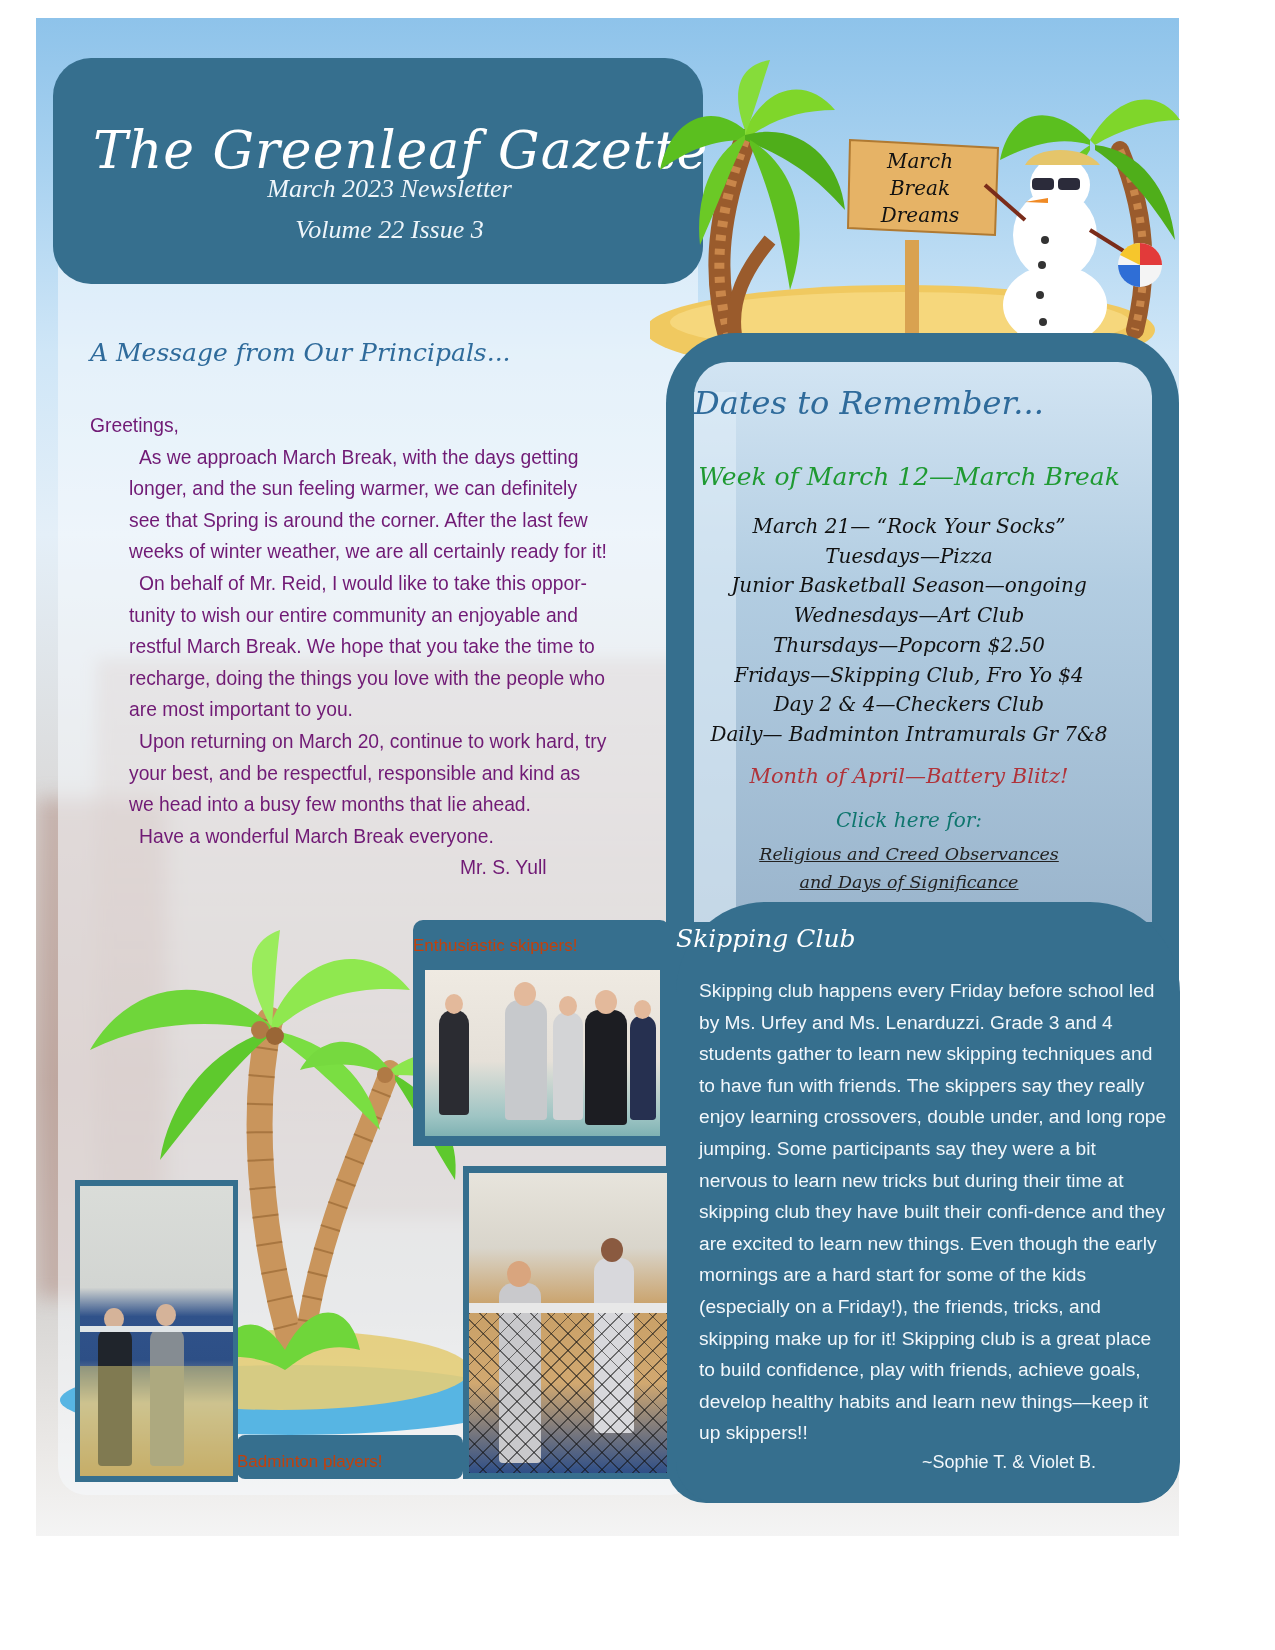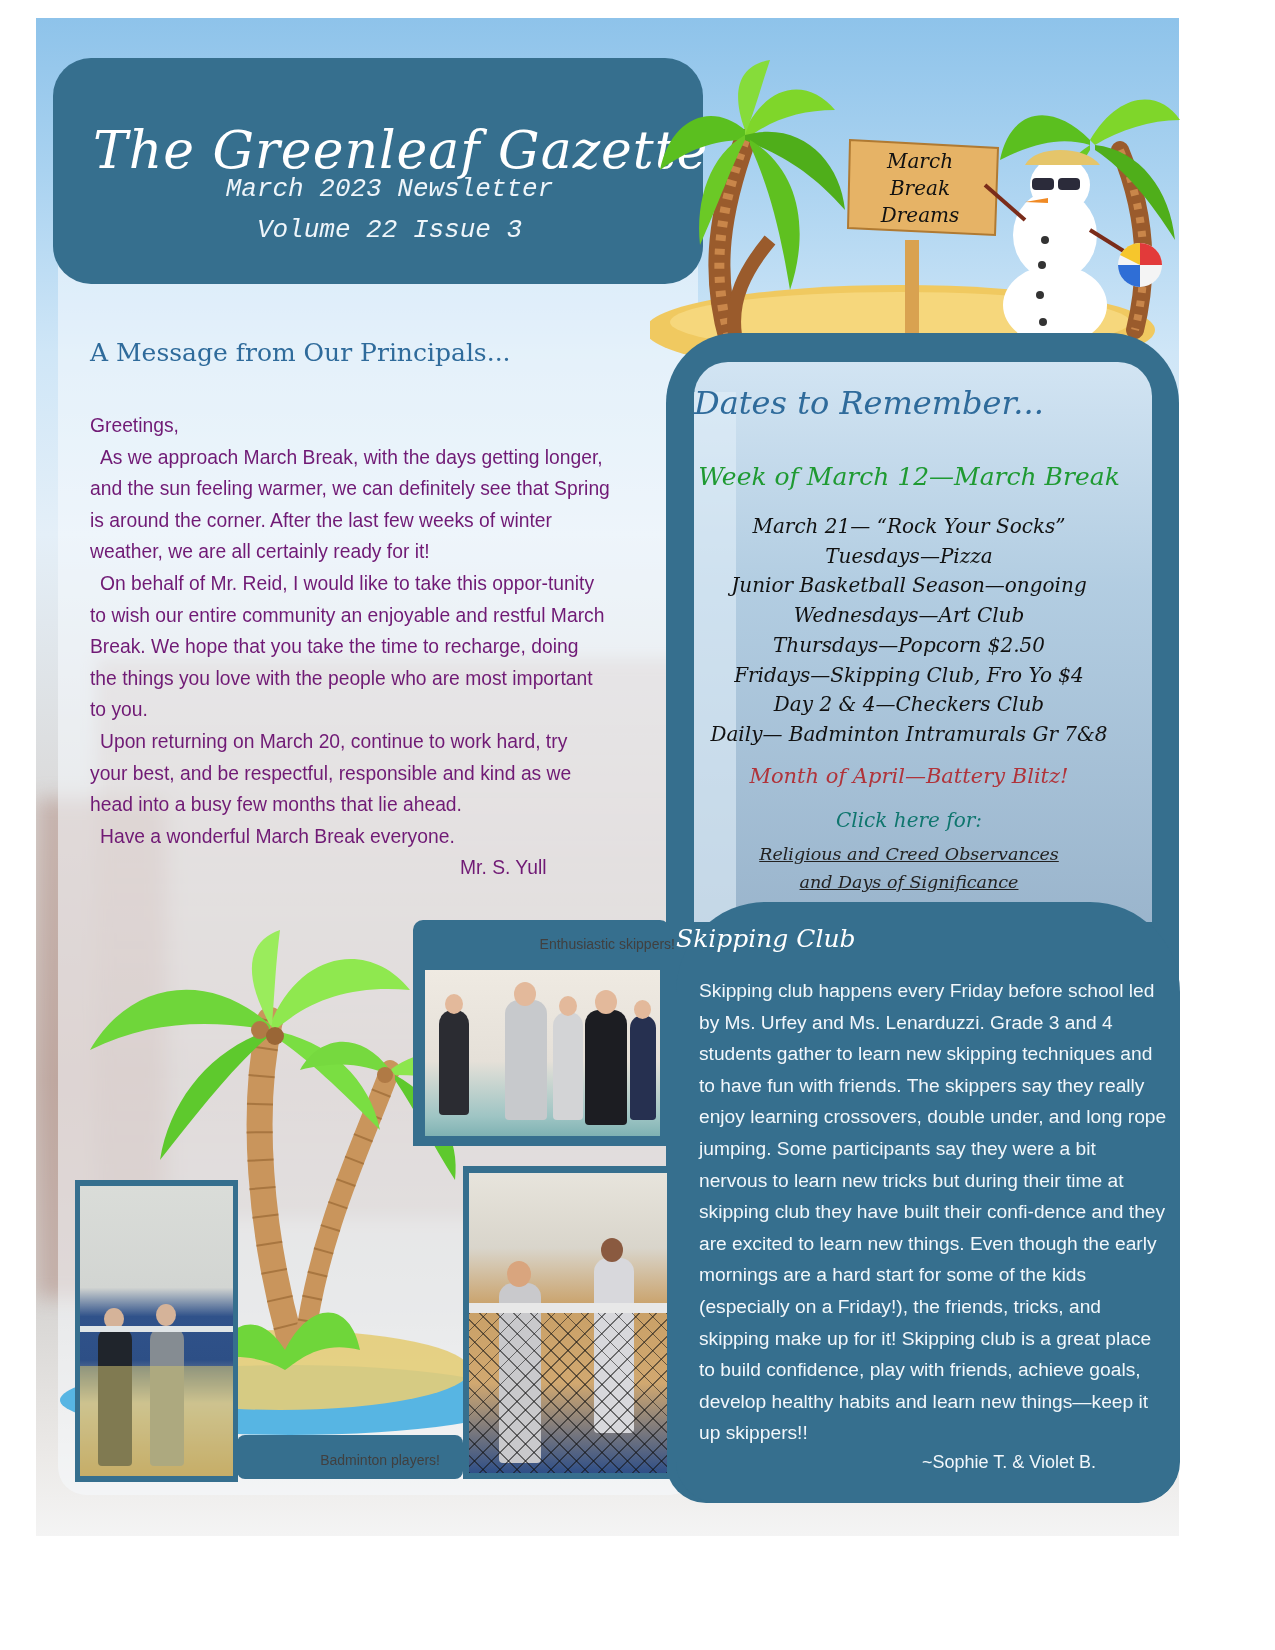--- a/index.html
+++ b/index.html
@@ -30,37 +30,37 @@
     background: #366f8e; border-radius: 38px;
     color: #ffffff; text-align: center;
   }
   .title-box .title {
     position: absolute; left: 0; top: 92px; width: 100%;
     font-family: "DejaVu Serif", serif; font-style: italic; font-size: 52px; letter-spacing: 1px;
     transform: translateY(-50%); white-space: nowrap; padding-left: 40px;
   }
   .title-box .sub {
     position: absolute; left: 0; width: 100%; padding-left: 23px;
-    font-family: Liberation Mono, monospace; font-style: italic; font-size: 26px; color: #eef5fa;
+    font-family: Liberation Serif, serif; font-style: italic; font-size: 26px; color: #eef5fa;
   }
 
   .header-art {
     position: absolute; left: 650px; top: 60px; width: 530px; height: 300px;
   }
 
   .principal-heading {
     position: absolute; left: 90px; top: 338px;
-    font-family: "DejaVu Serif", serif; font-size: 25px; color: #2f6b9b;
+    font-family: "DejaVu Serif", serif; font-style: italic; font-size: 25px; color: #2f6b9b;
   }
   .principal-body {
     position: absolute; left: 90px; top: 410px; width: 520px;
     font-family: "Liberation Sans", sans-serif; font-size: 19.3px; line-height: 31.6px; color: #701a75;
   }
   .principal-body p { margin: 0; }
-  .principal-body .indent { text-indent: 10px; }
+  .principal-body .indent { text-indent: 10px; margin-left: 39px; }
   .principal-body .sig { padding-left: 370px; }
 
   .dates-frame {
     position: absolute; left: 666px; top: 333px; width: 513px; height: 1170px;
     background: #366f8e; border-radius: 70px 70px 40px 40px;
   }
   .dates-inner {
     position: absolute; left: 694px; top: 362px; width: 458px; height: 560px;
     background: linear-gradient(180deg, rgba(215,232,246,0.97) 0%, rgba(185,210,230,0.95) 40%, rgba(160,185,208,0.95) 100%);
     border-radius: 34px 34px 0 0;
@@ -108,21 +108,21 @@
     position: absolute; left: 699px; top: 975px; width: 470px;
     font-family: "Liberation Sans", sans-serif; font-size: 19.2px; line-height: 31.6px; color: #f2f7fb;
   }
   .skip-sign {
     position: absolute; left: 922px; top: 1452px;
     font-family: "Liberation Sans", sans-serif; font-size: 18px; color: #f2f7fb;
   }
 
   .photo-frame { position: absolute; background: #366f8e; }
   .caption {
-    position: absolute; font-family: "Liberation Sans", sans-serif; font-size: 14px; color: #404040; text-align: right;
+    position: absolute; font-family: "Liberation Sans", sans-serif; font-size: 17px; color: #c2410c; text-align: left;
   }
   .photo {
     position: absolute; overflow: hidden;
   }
   .ph-skippers {
     background: linear-gradient(180deg, #efeae2 0%, #e5e0d8 55%, #9fc5c4 88%, #7fb2b3 100%);
   }
   .ph-gym1 {
     background: linear-gradient(180deg, #e8e6df 0%, #e0ded8 35%, #30508a 45%, #2d4d86 60%, #d8cdb8 75%, #c89a5c 100%);
   }

